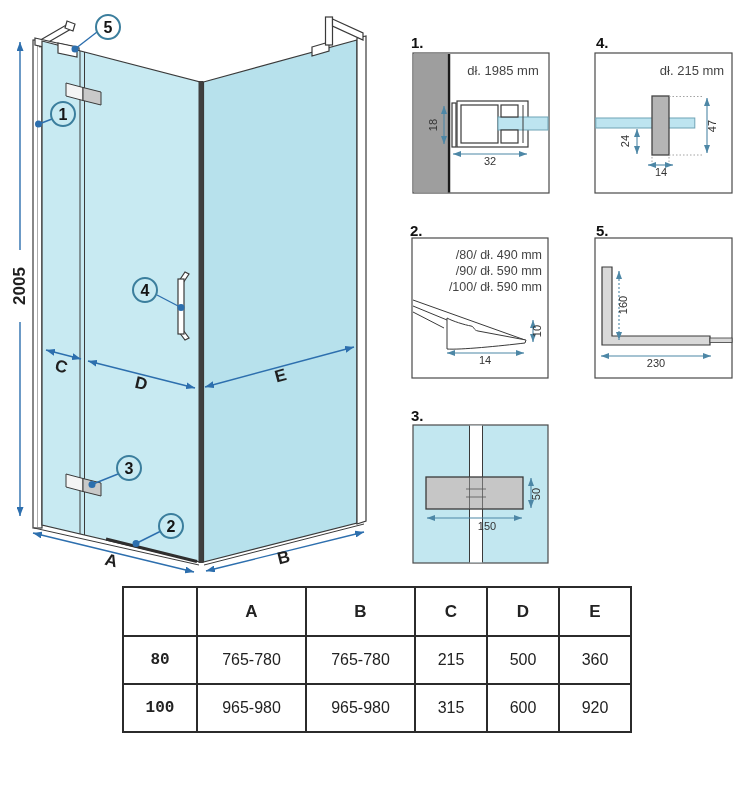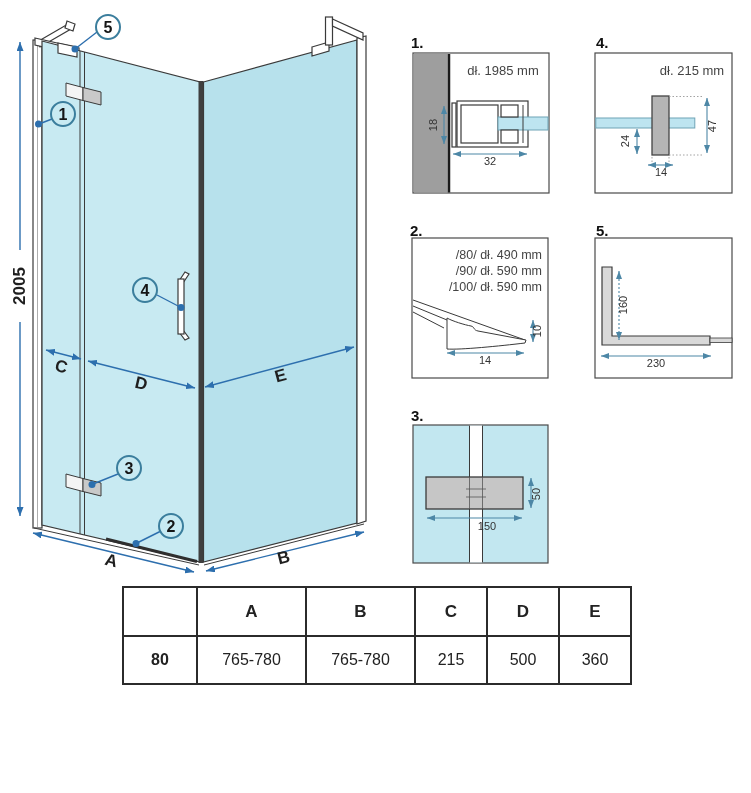--- a/index.html
+++ b/index.html
@@ -20,21 +20,21 @@
   .lead{stroke:#2d6fae;stroke-width:1.4;}
   .dot{fill:#2d6fae;}
   .boxframe{fill:#fff;stroke:#4a4a4a;stroke-width:1.2;}
   .dotted{stroke:#999;stroke-width:0.9;stroke-dasharray:1.5 2;fill:none;}
   table.spec{position:absolute;left:122px;top:586px;border-collapse:collapse;
              table-layout:fixed;color:#222;}
   table.spec td,table.spec th{border:2px solid #2b2b2b;text-align:center;
              vertical-align:middle;padding:0;}
   table.spec th{font-size:17px;font-weight:bold;height:47px;}
   table.spec td{font-size:16px;height:46px;}
-  table.spec td.sz{font-weight:bold;}
+  table.spec td.sz{font-weight:bold;font-family:Liberation Mono, monospace;}
 </style>
 </head>
 <body>
 
 <div class="sheet">
 
 <svg width="751" height="580" viewBox="0 0 751 580">
   <defs>
     <marker id="ab" markerUnits="userSpaceOnUse" markerWidth="9" markerHeight="7" refX="9" refY="3.5" orient="auto-start-reverse">
       <path d="M0,0 L9,3.5 L0,7 Z" fill="#2d6fae"></path>
@@ -256,16 +256,24 @@
     <th>E</th>
   </tr>
   <tr>
     <td class="sz">80</td>
     <td>765-780</td>
     <td>765-780</td>
     <td>215</td>
     <td>500</td>
     <td>360</td>
   </tr>
+  <tr>
+    <td class="sz">100</td>
+    <td>965-980</td>
+    <td>965-980</td>
+    <td>315</td>
+    <td>600</td>
+    <td>920</td>
+  </tr>
 </tbody>
     </table>
 
 </div>
 
 </body></html>

